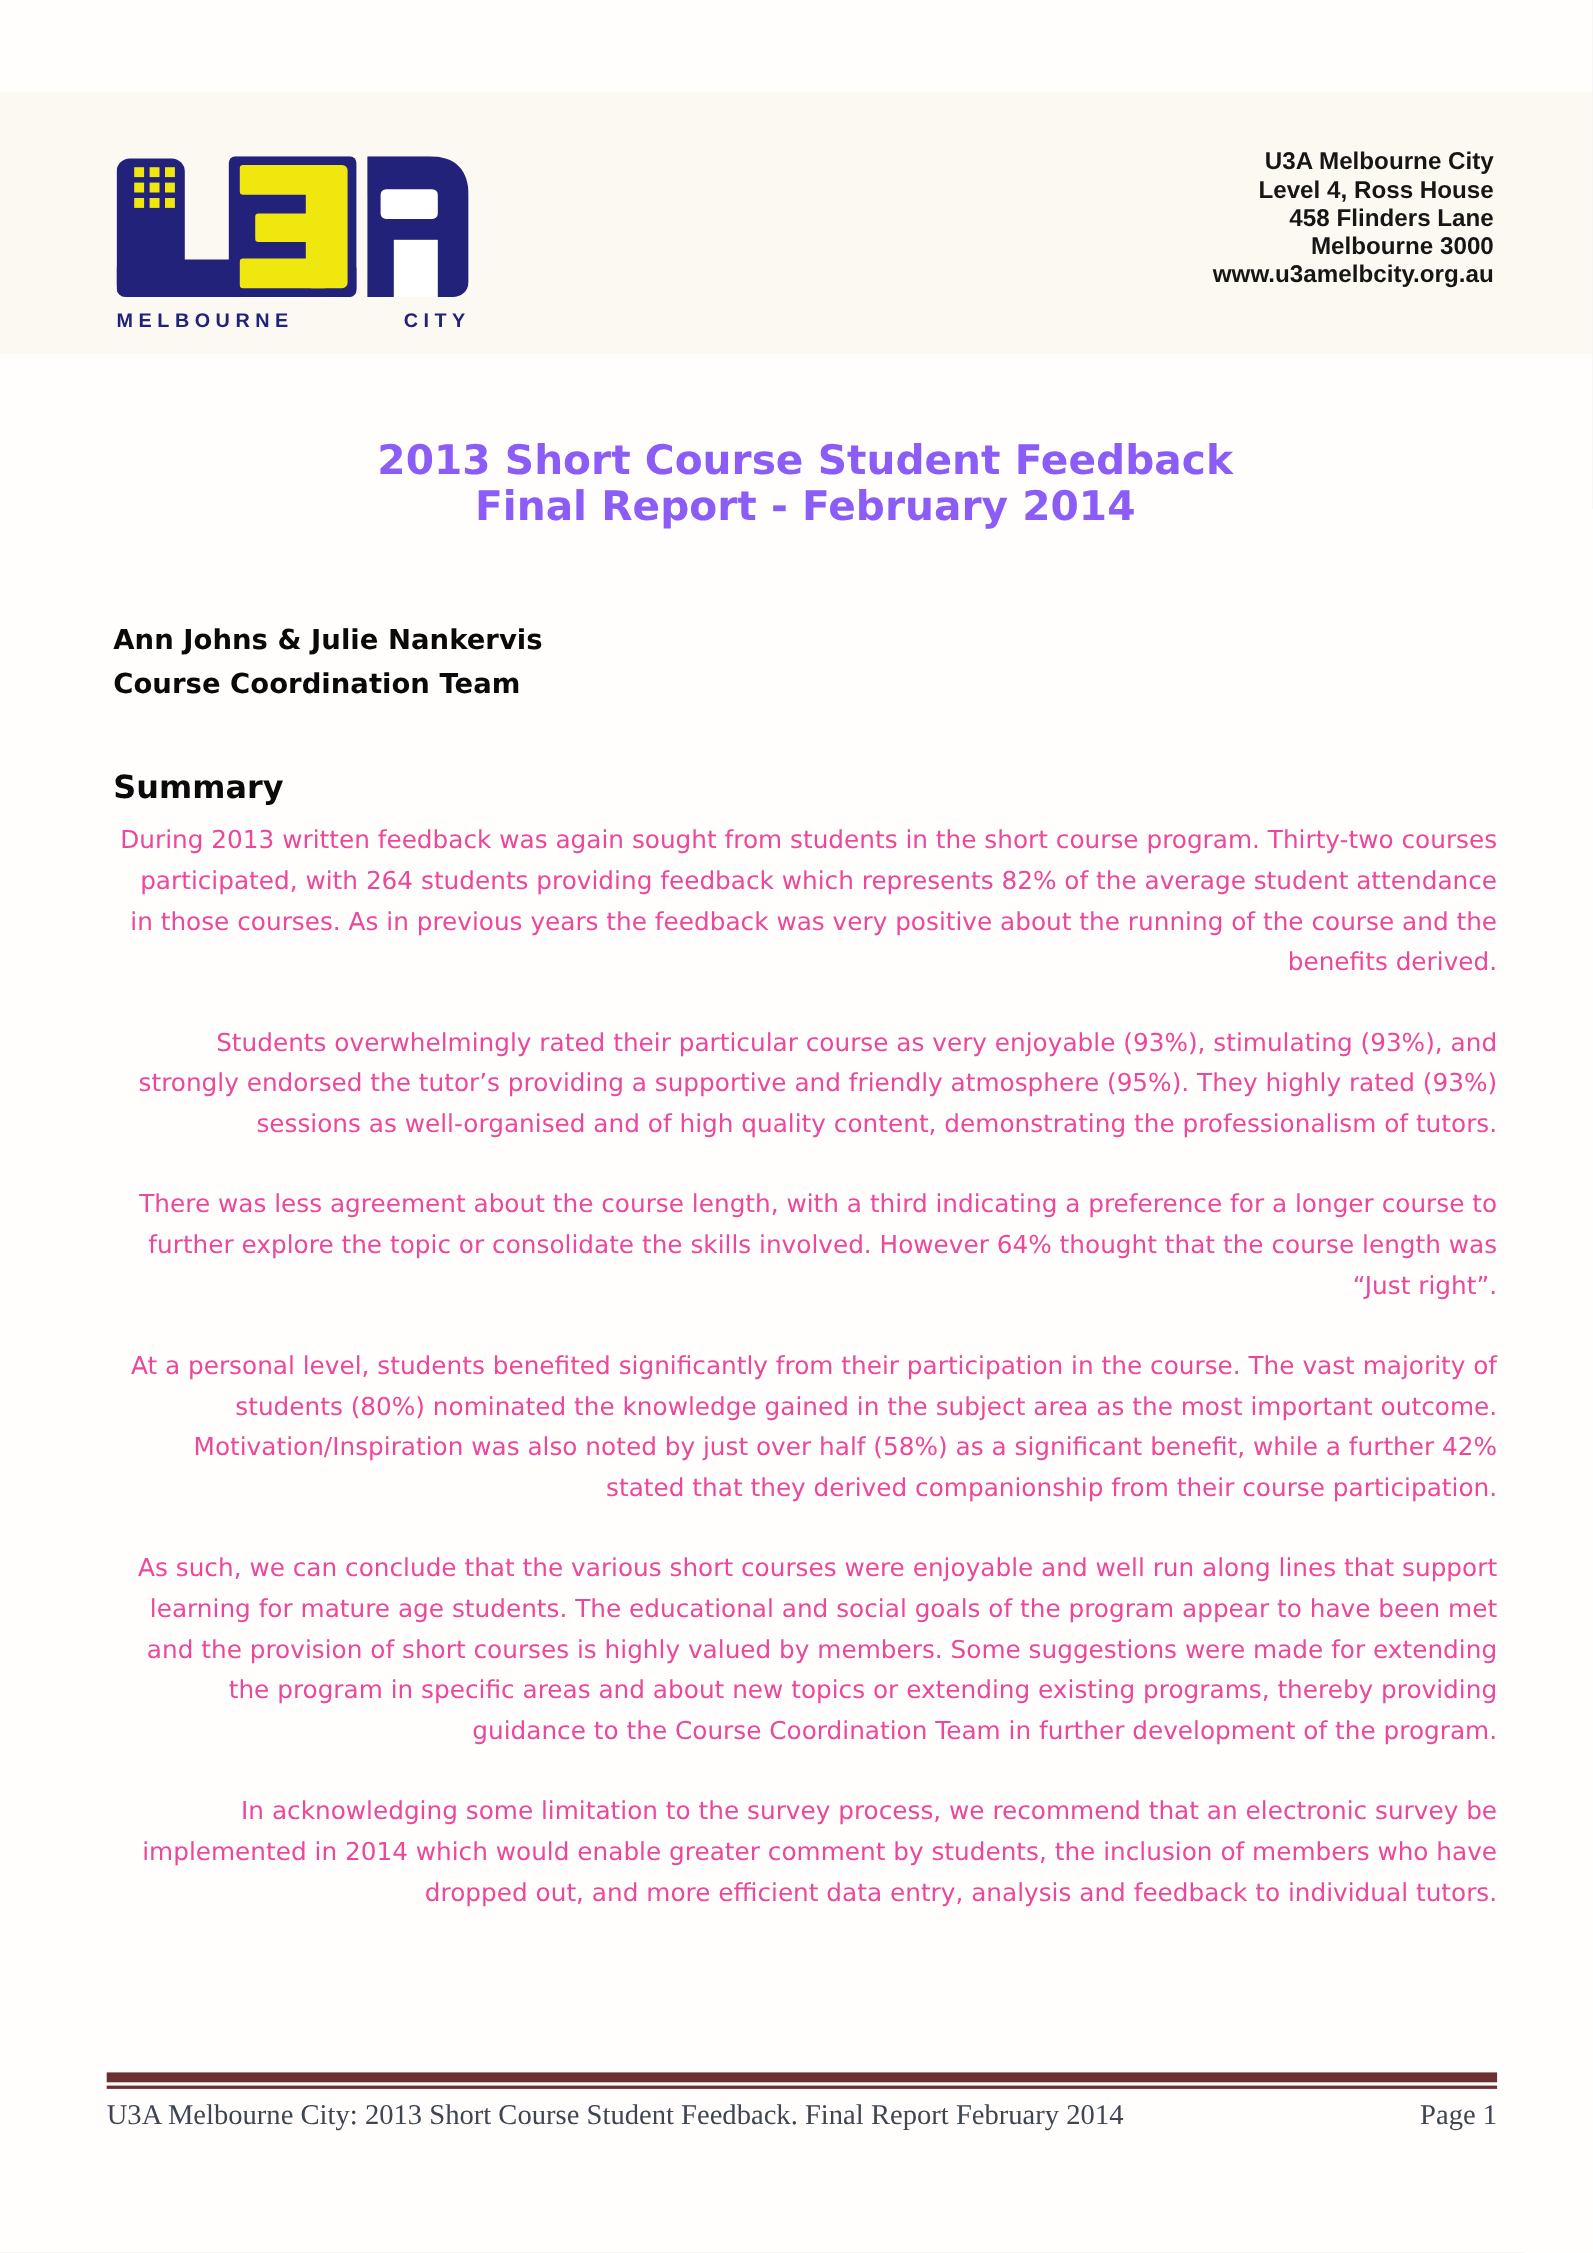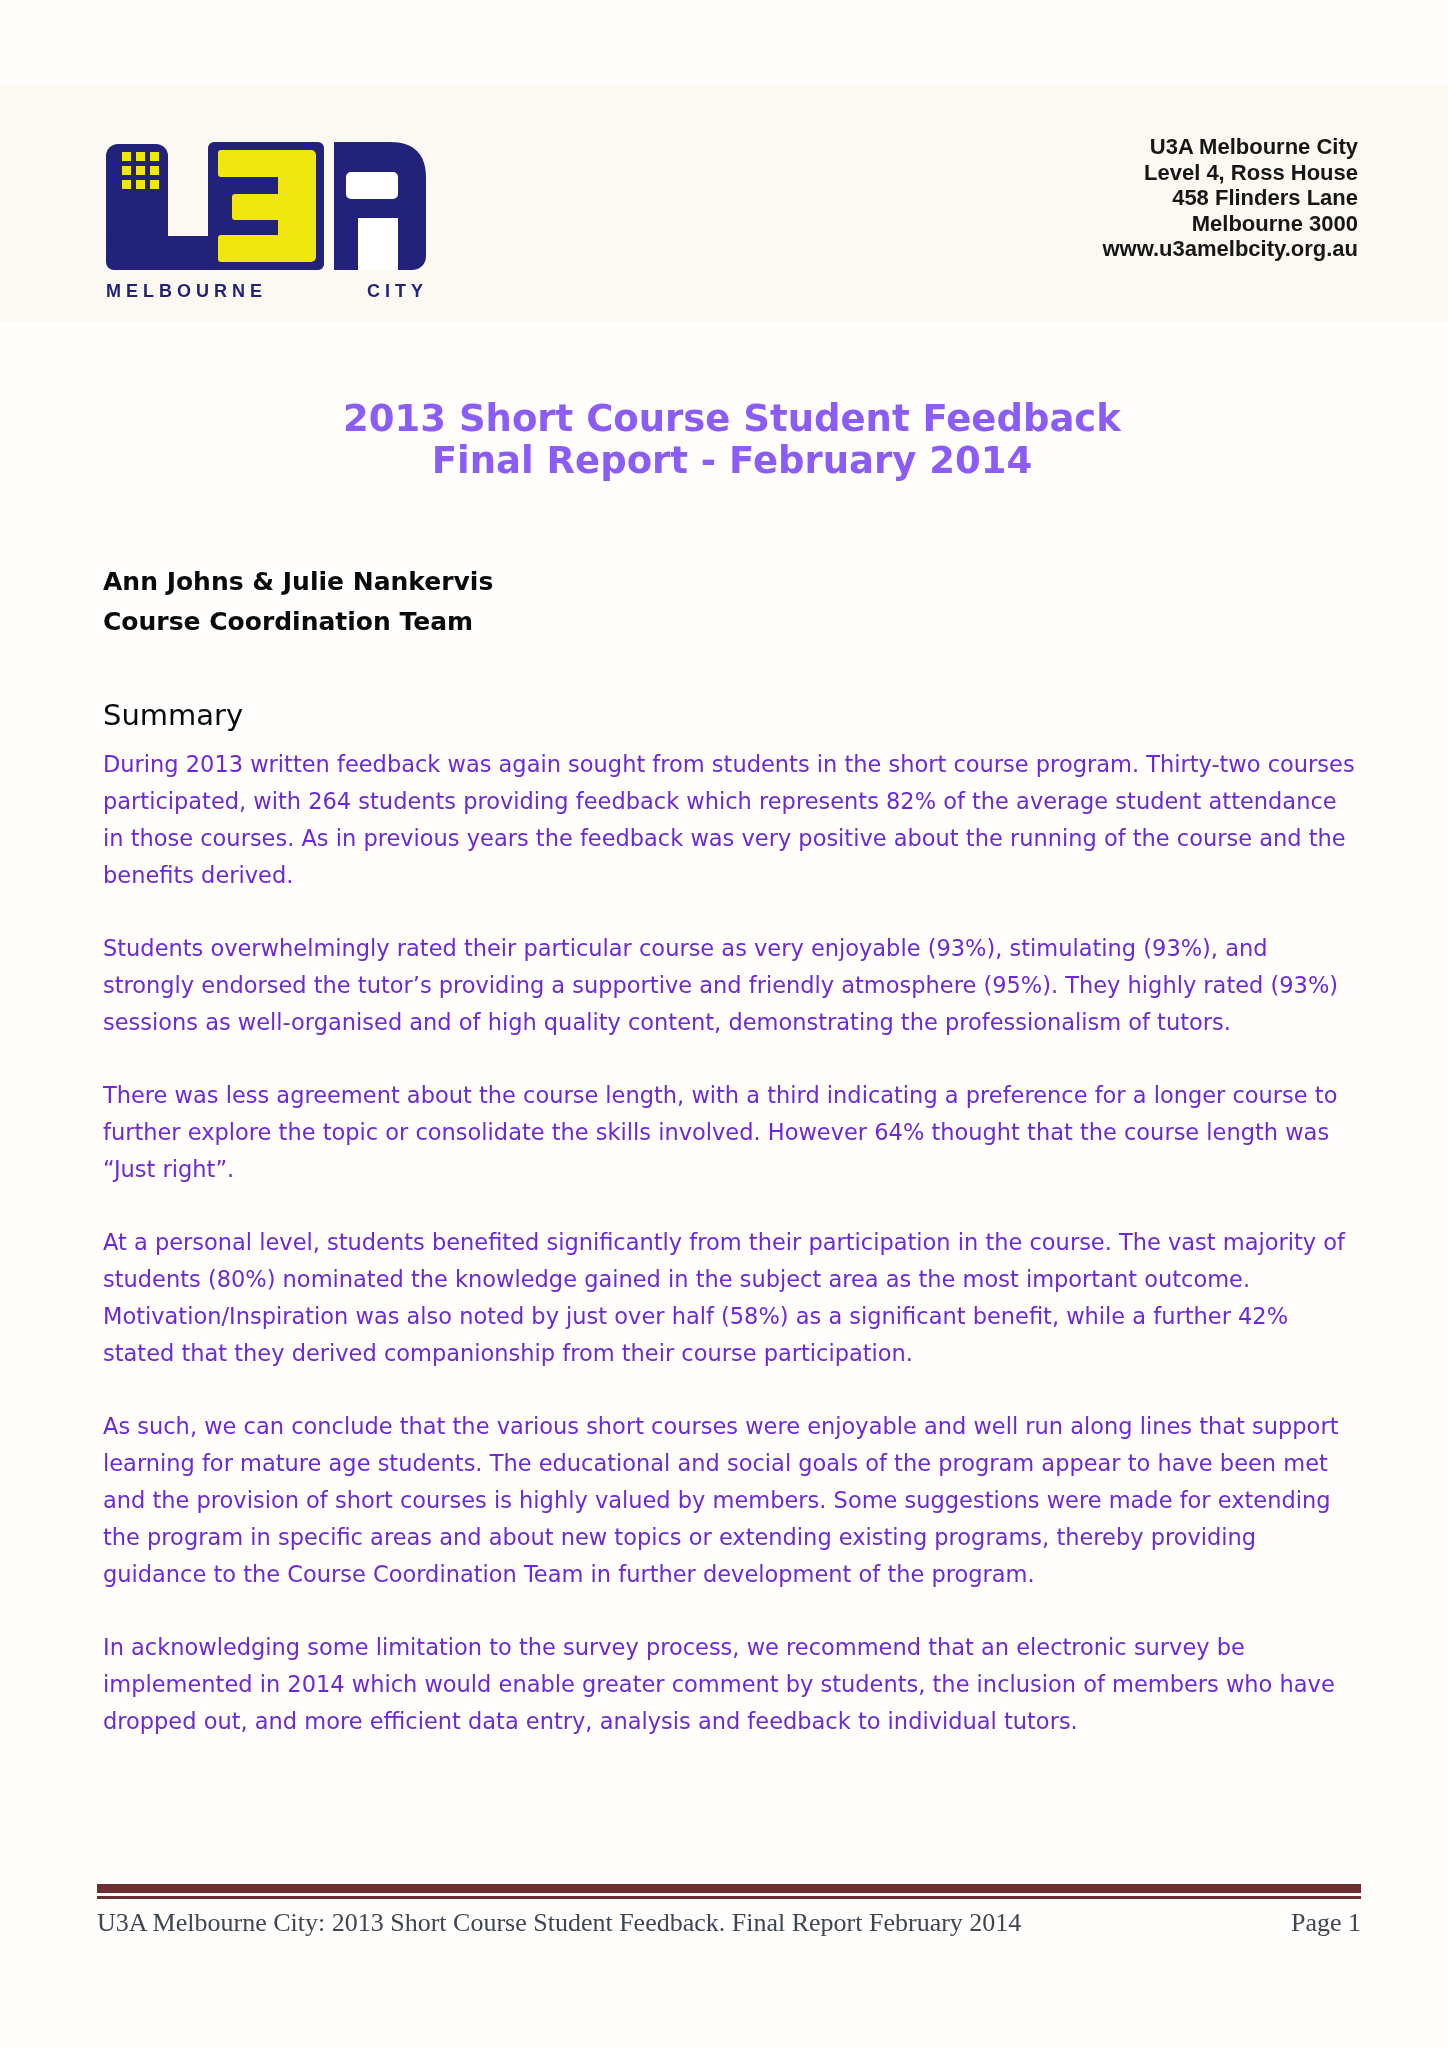--- a/index.html
+++ b/index.html
@@ -64,30 +64,31 @@
   }
   .byline {
     margin-top: 80px;
     font-weight: bold;
     font-size: 25px;
     line-height: 40px;
     color: #0a0a0a;
   }
   .section-heading {
     margin-top: 55px;
-    font-weight: normal;
+    font-weight: bold;
     font-size: 29px;
     line-height: 36px;
     color: #0a0a0a;
   }
   .body-text p {
     margin-top: 36px;
     font-size: 22.5px;
     line-height: 37px;
-    color: #6d28d9;
+    color: #ec4899;
+    text-align: right;
   }
   .body-text p.first { margin-top: 13px; }
   
   .footer {
     position: absolute;
     left: 97px; top: 1884px;
     width: 1264px;
   }
   .footer-rule-thick { height: 9px; background: #6d2e31; }
   .footer-rule-thin  { height: 3px; background: #6d2e31; margin-top: 3px; }

